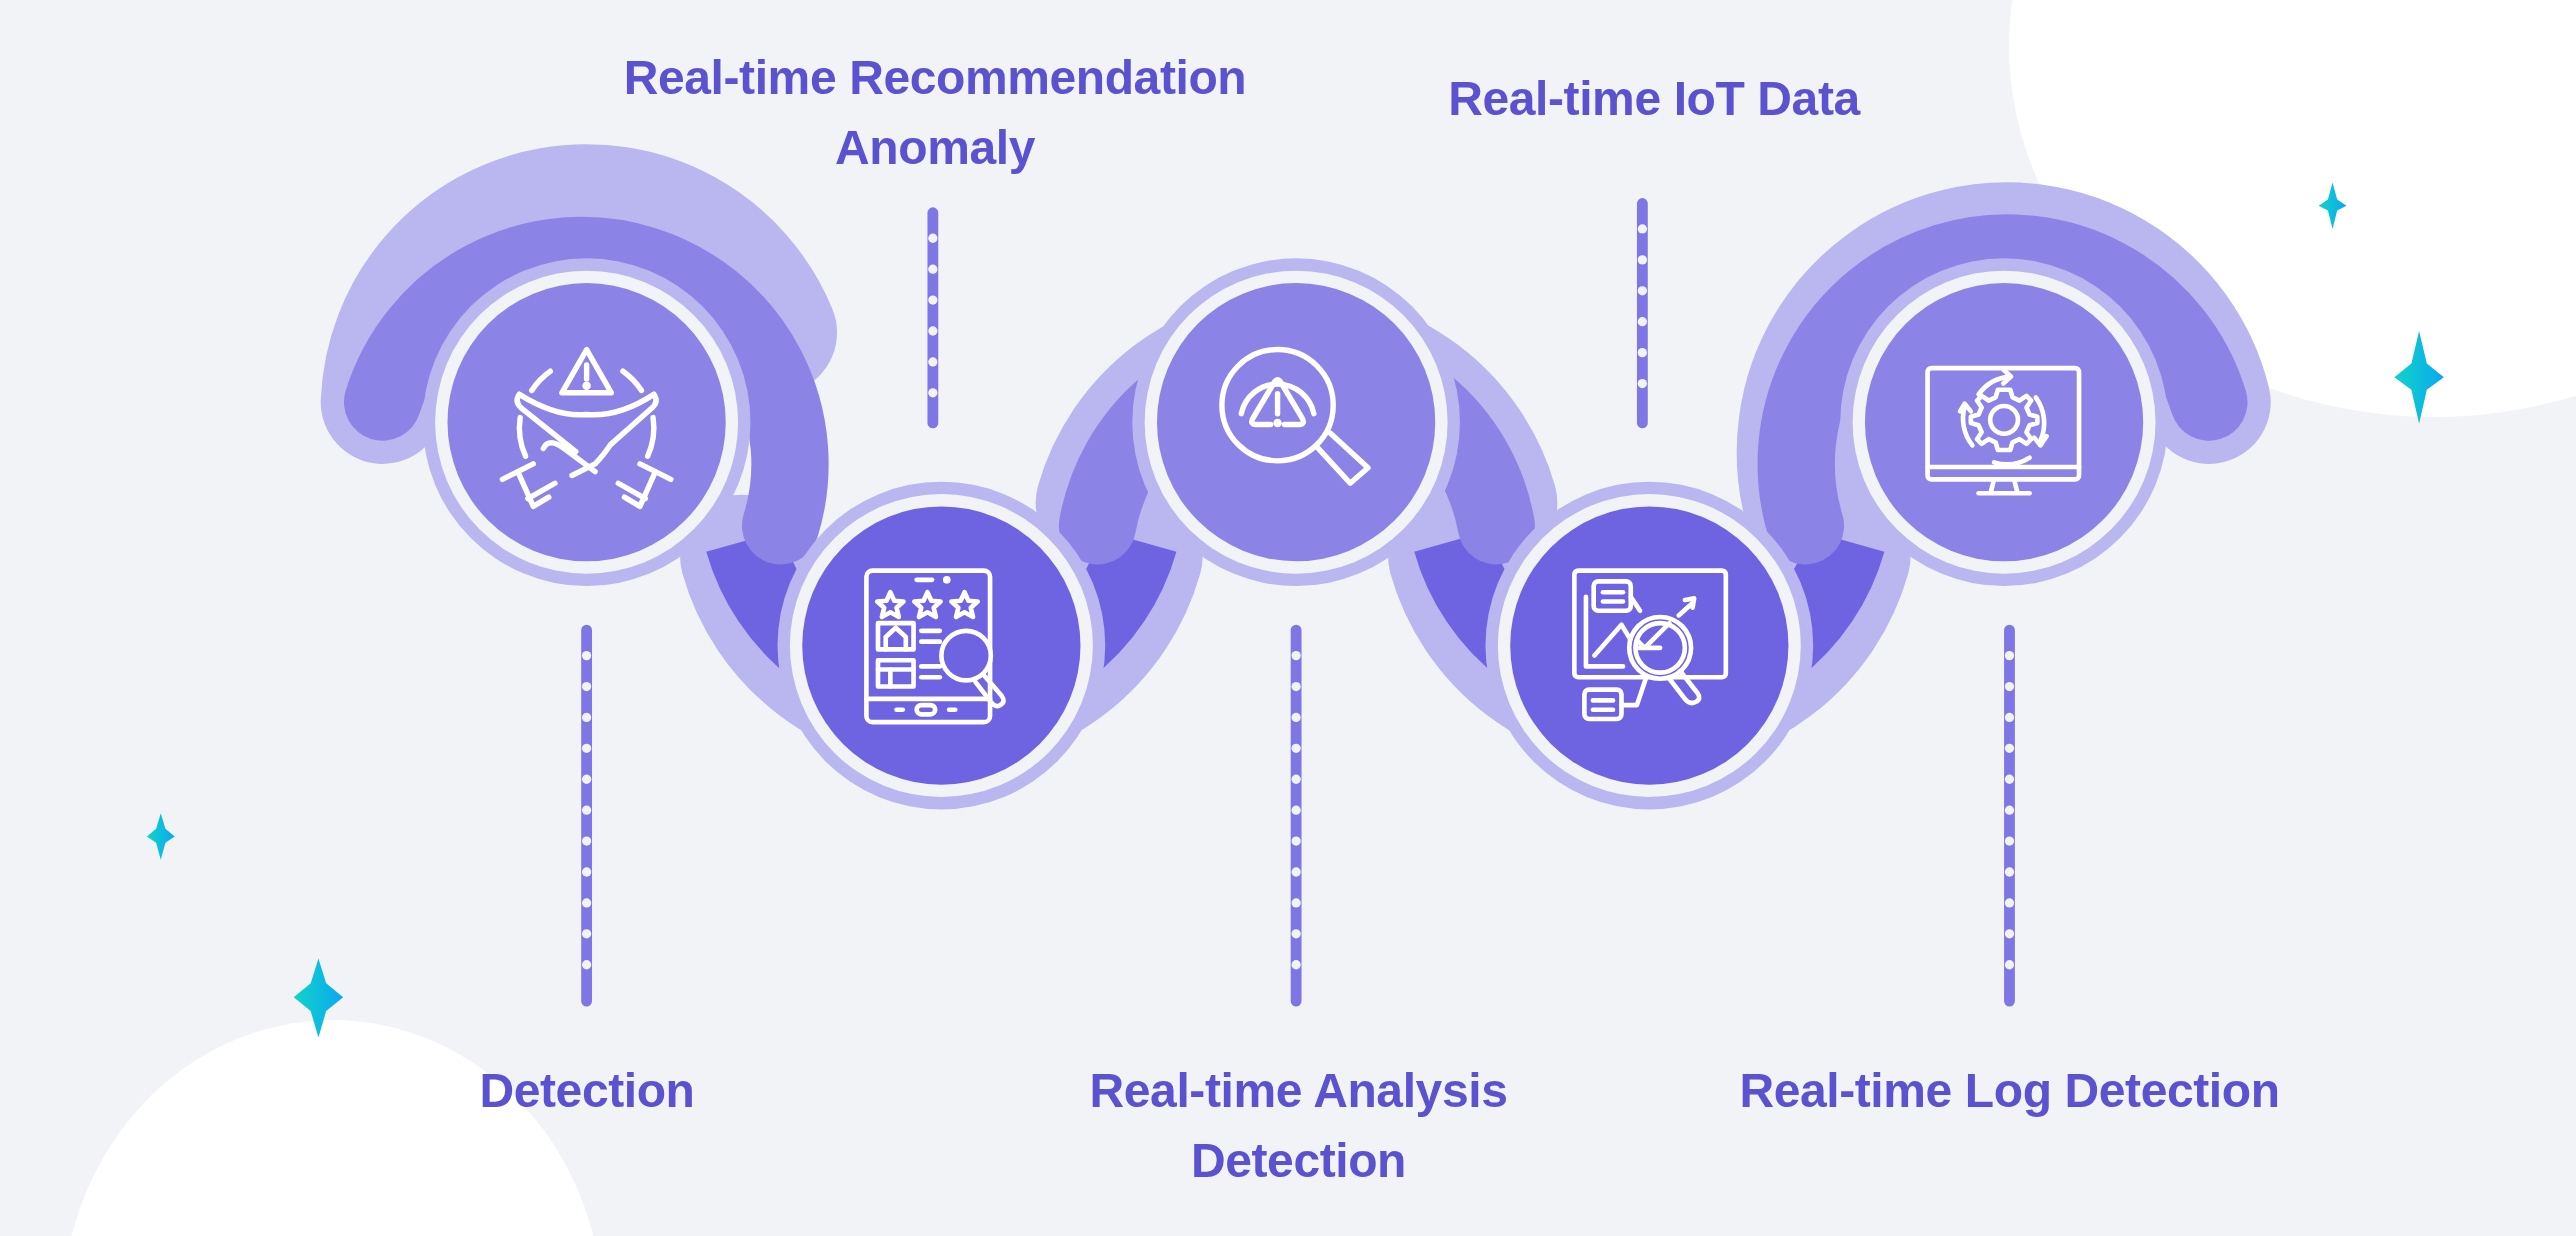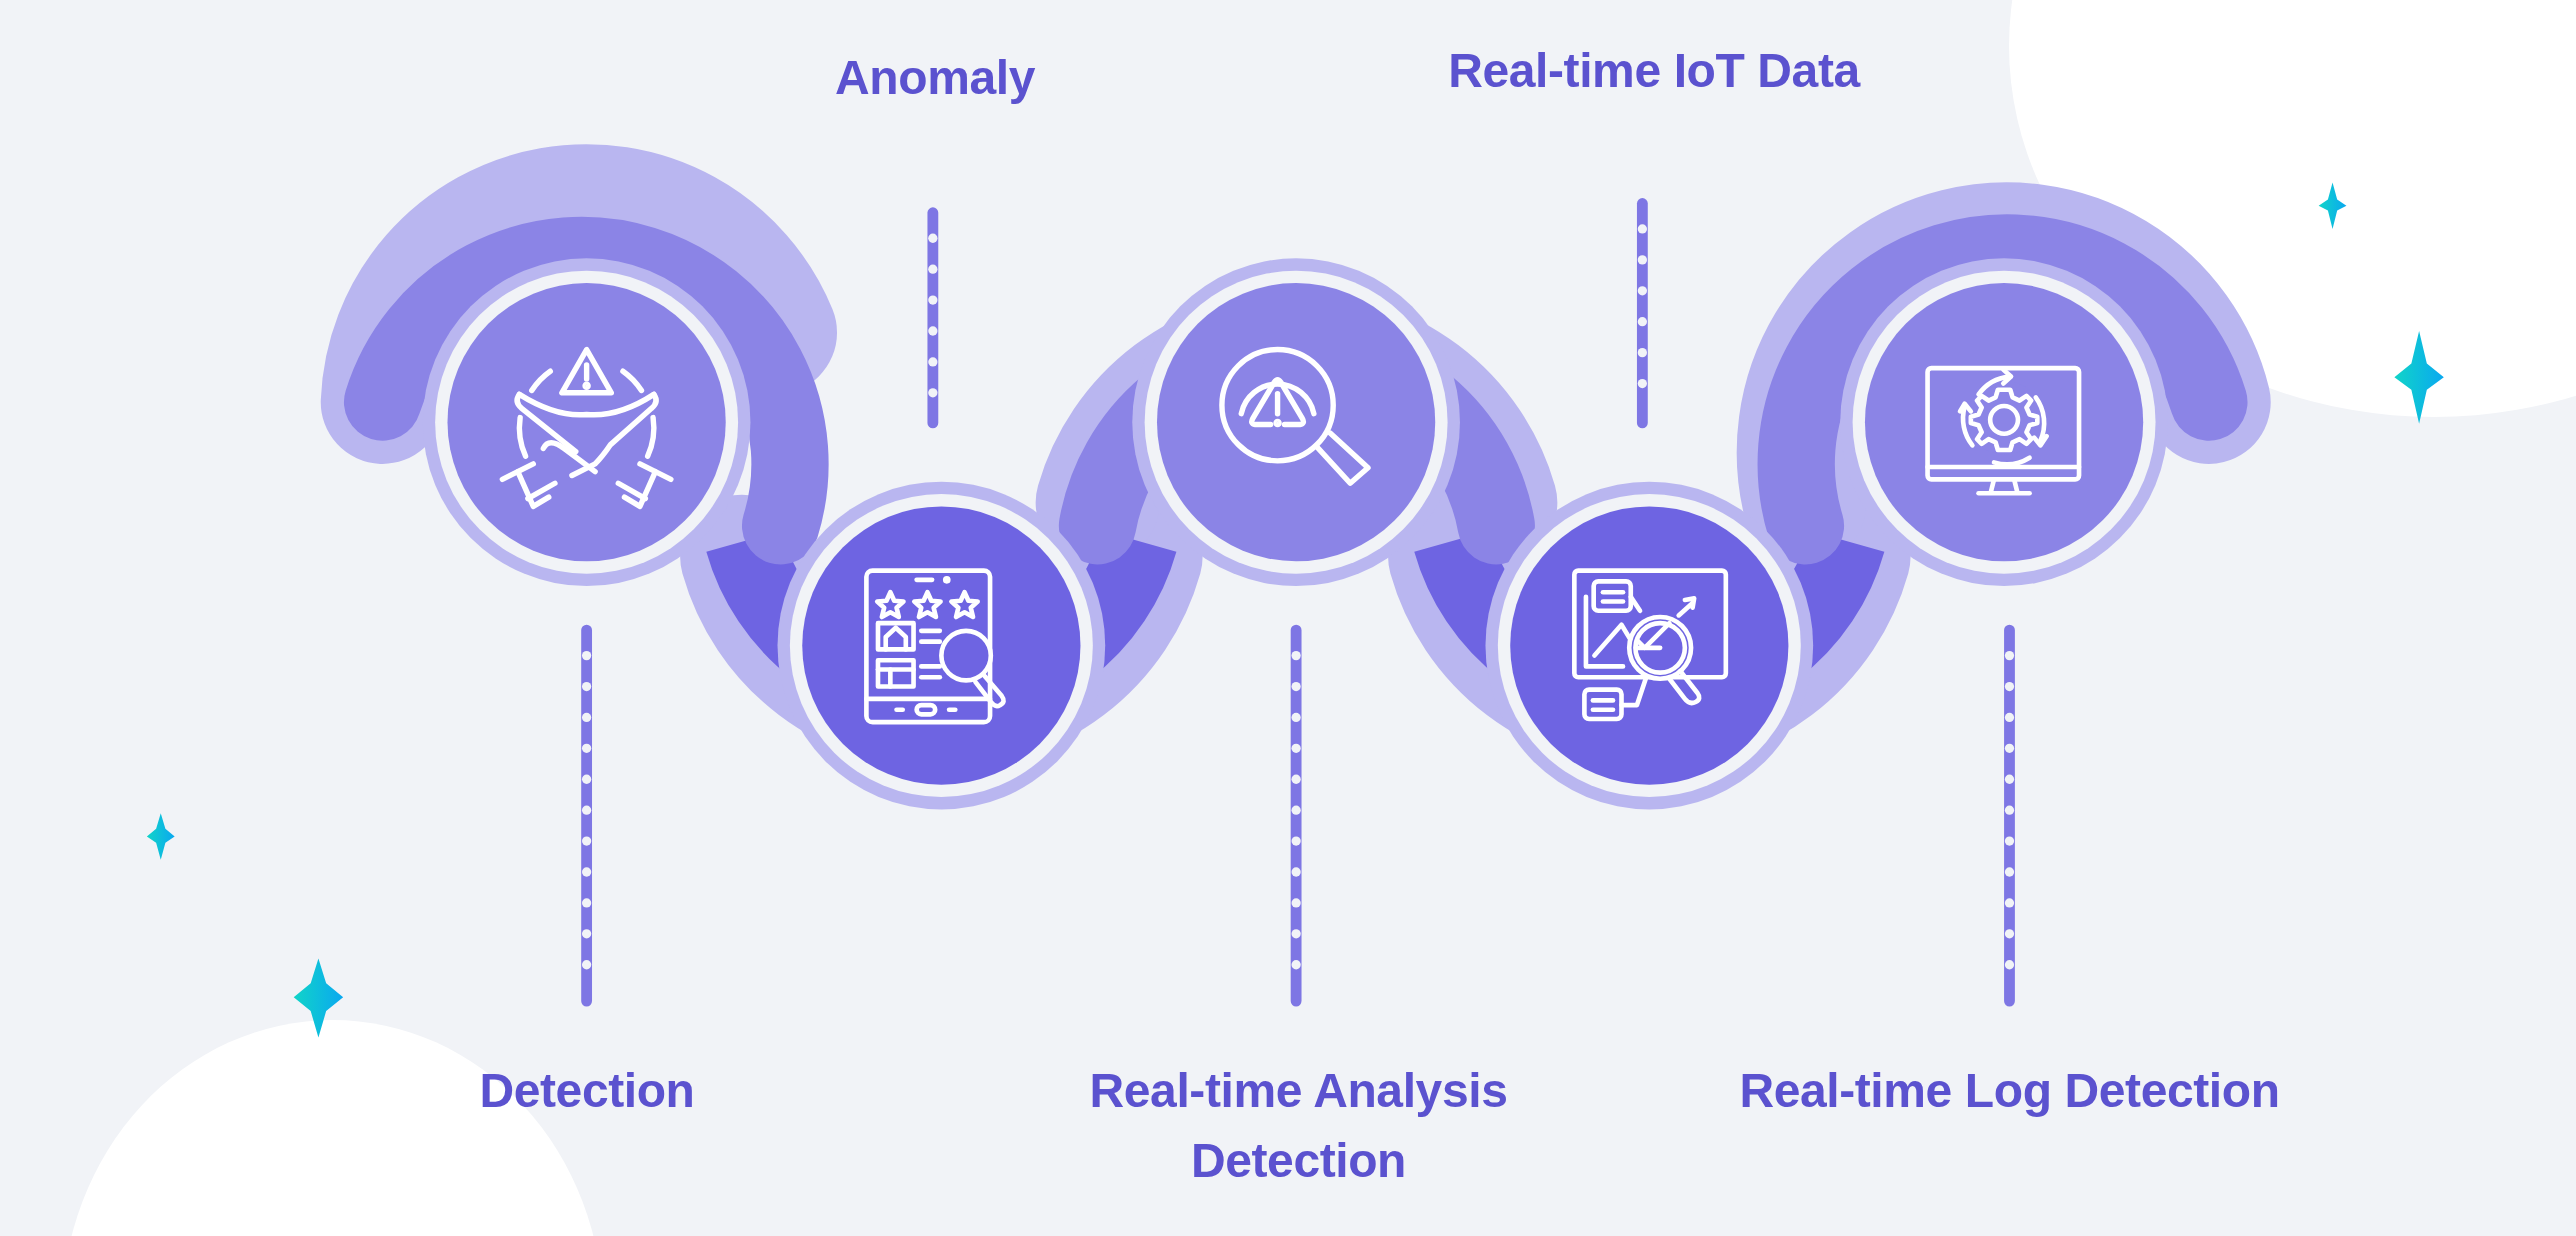--- a/index.html
+++ b/index.html
@@ -234,26 +234,27 @@
     <path d="M 3130 428 L 3140 470 L 3162 488 L 3140 504 L 3130 548 L 3120 504 L 3098 488 L 3120 470 Z"></path>
     <path d="M 208 1052 L 214 1072 L 226 1082 L 214 1090 L 208 1112 L 202 1090 L 190 1082 L 202 1072 Z"></path>
     <path d="M 412 1240 L 422 1272 L 444 1290 L 422 1308 L 412 1342 L 402 1308 L 380 1290 L 402 1272 Z"></path>
   </g>
 </svg>
 
 <div class="label" style="left:309px; top:1056px; width:556px;">
   <span>Detection</span>
 </div>
 <div class="label" style="left:541px; top:43px; width:788px;">
+  <span>Real-time Recommendation</span>
   <span>Anomaly</span>
 </div>
 <div class="label" style="left:1005px; top:1056px; width:587px;">
   <span>Real-time Analysis</span>
   <span>Detection</span>
 </div>
-<div class="label" style="left:1345px; top:36px; width:618px;">
+<div class="label" style="left:1345px; top:64px; width:618px;">
   <span>Real-time IoT Data</span>
 </div>
 <div class="label" style="left:1623px; top:1056px; width:773px;">
   <span>Real-time Log Detection</span>
   <span></span>
 </div>
 
 
 </body></html>

